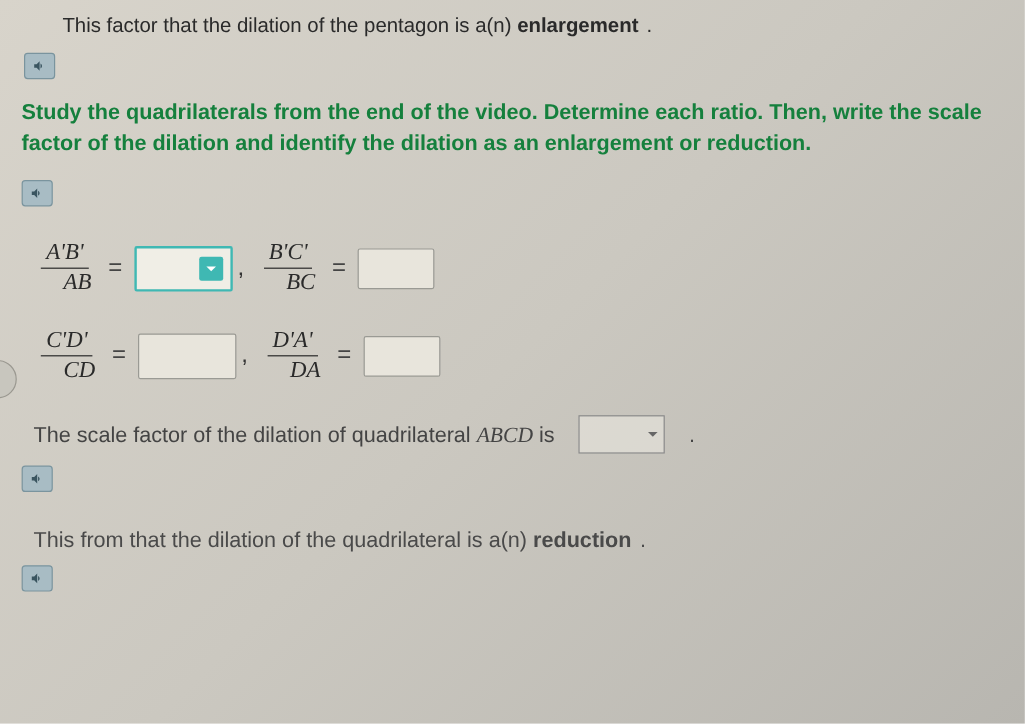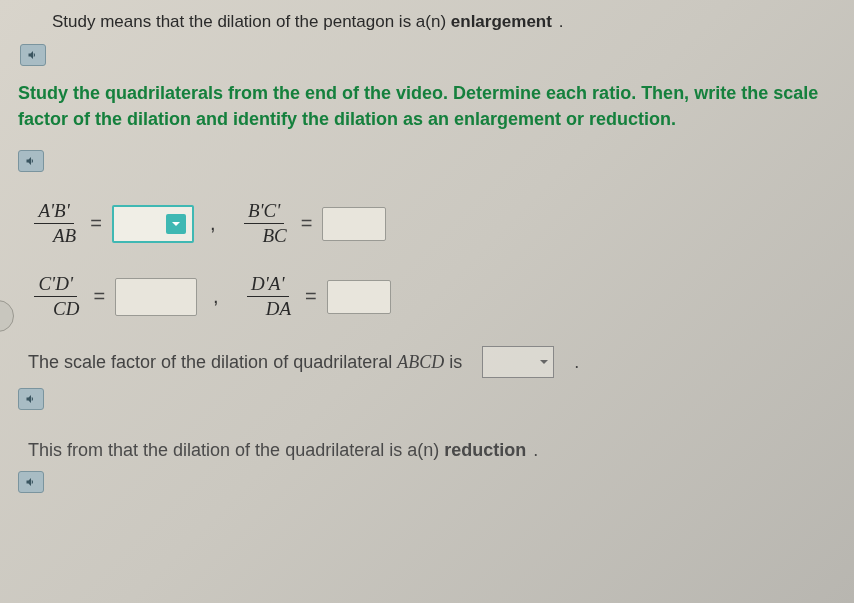--- a/index.html
+++ b/index.html
@@ -41,21 +41,21 @@
       line-height: 1.45;
       margin-bottom: 8px;
     }
     .ratio-block {
       margin-left: 10px;
       margin-top: 28px;
     }
     .ratio-row {
       display: flex;
       align-items: center;
-      gap: 20px;
+      gap: 8px;
       margin-bottom: 26px;
     }
     .ratio-item {
       display: flex;
       align-items: center;
       gap: 8px;
     }
     .frac {
       display: inline-flex;
       flex-direction: column;
@@ -142,21 +142,21 @@
     .icon-row3 { margin-left: 0; margin-top: 10px; }
   </style>
 </head>
 <body>
 
 
 
 <div class="bubble"></div>
 
 <div class="line1">
-  <span>Study means that the dilation of the pentagon is a(n) </span><b>enlargement</b><span class="period"> .</span>
+  <span>This factor that the dilation of the pentagon is a(n) </span><b>enlargement</b><span class="period"> .</span>
 </div>
 
 <div class="icon-row">
   <span class="audio-icon">
     <svg viewBox="0 0 24 24">
         <path d="M3 9v6h4l5 5V4L7 9H3zm13 3c0-1.8-1-3.3-2.5-4v8c1.5-.7 2.5-2.2 2.5-4z"></path>
       </svg>
   </span>
 </div>
 

